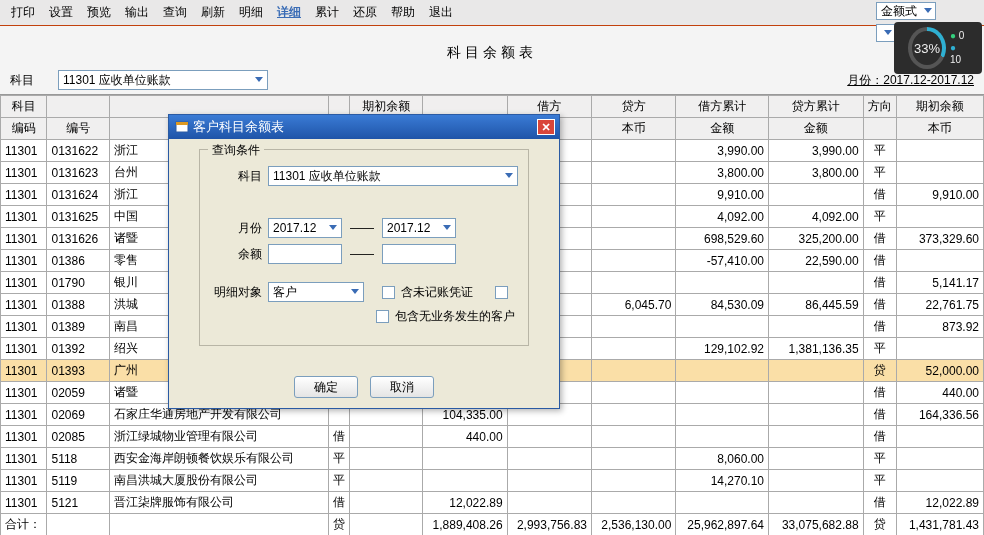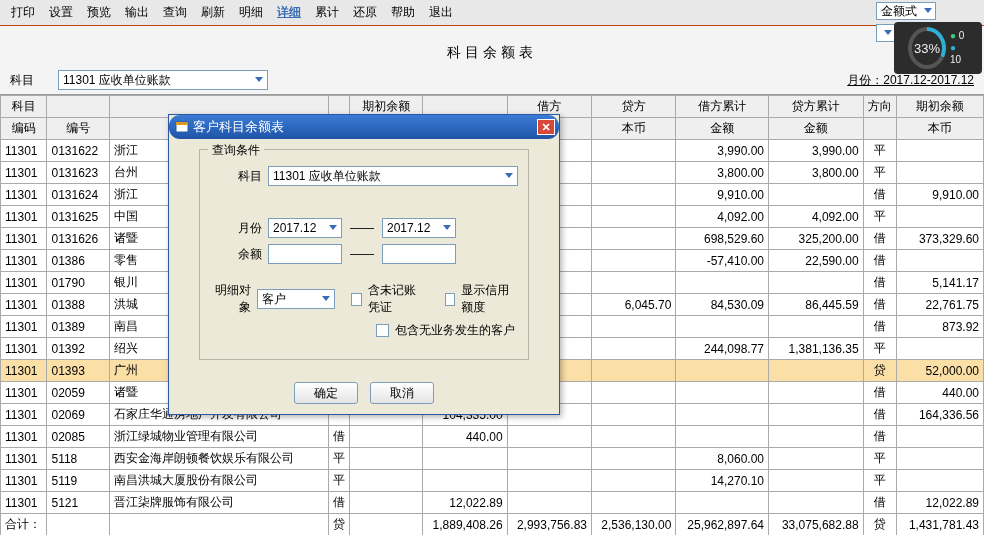--- a/index.html
+++ b/index.html
@@ -37,33 +37,33 @@
   .widget { position: absolute; top: 22px; right: 2px; width: 88px; height: 52px; background: #2c2c2c; border-radius: 4px; color: #eee; font-size: 10px; display: flex; align-items: center; padding: 14px; gap: 4px; }
   .prog { width: 42px; height: 42px; border-radius: 50%; background: conic-gradient(#2fb0d2 0 33%, #555 33% 100%); display: flex; align-items: center; justify-content: center; position: relative; }
   .prog::after { content: ""; position: absolute; inset: 4px; border-radius: 50%; background: #2c2c2c; }
   .prog span { position: relative; z-index: 1; font-size: 13px; }
   .wlines div { line-height: 12px; }
   .dot-g { color: #34d07d; }
   .dot-b { color: #2fb0d2; }
 
   
   .dialog { position: absolute; left: 168px; top: 114px; width: 392px; background: #ece9d8; border: 1px solid #2a5aa3; box-shadow: 2px 2px 6px rgba(0,0,0,.3); font-size: 12px; }
-  .dlg-title { background: linear-gradient(#3a7bd5, #1f54a8); color: #fff; height: 24px; display: flex; align-items: center; padding: 0 4px 0 6px; font-size: 13px; border-radius: 11px; }
+  .dlg-title { background: linear-gradient(#3a7bd5, #1f54a8); color: #fff; height: 24px; display: flex; align-items: center; padding: 0 4px 0 6px; font-size: 13px; }
   .dlg-title .x { margin-left: auto; width: 18px; height: 16px; background: #d9463a; border: 1px solid #fff; color: #fff; display: flex; align-items: center; justify-content: center; font-weight: bold; font-size: 11px; }
   .dlg-title svg { margin-right: 4px; }
   .dlg-body { padding: 10px 30px; }
   .fset { border: 1px solid #b8b5a6; padding: 10px 10px 14px 10px; position: relative; }
   .fset-legend { position: absolute; top: -8px; left: 8px; background: #ece9d8; padding: 0 4px; font-size: 12px; }
   .frow { display: flex; align-items: center; margin: 6px 0; gap: 6px; }
   .flabel { width: 52px; text-align: right; }
   .input { background: #fff; border: 1px solid #7b9ebd; height: 20px; padding: 0 4px; display: flex; align-items: center; position: relative; }
   .input.cb::after { content: ""; position: absolute; right: 4px; top: 6px; border-left: 4px solid transparent; border-right: 4px solid transparent; border-top: 5px solid #3a6cb5; }
   .sep { width: 28px; text-align: center; }
   .chk { width: 13px; height: 13px; border: 1px solid #7b9ebd; background: #fff; display: inline-flex; align-items: center; justify-content: center; font-size: 11px; color: #1a7f1a; }
-  .btnrow { display: flex; gap: 12px; justify-content: center; margin-top: 22px; }
+  .btnrow { display: flex; gap: 12px; justify-content: center; margin-top: 30px; }
   .btn { min-width: 64px; height: 22px; border: 1px solid #7b9ebd; background: linear-gradient(#fff,#e4e4e4); border-radius: 3px; display: flex; align-items: center; justify-content: center; cursor: default; }
 </style>
 </head>
 <body>
 
 <div class="menubar">
     <span>打印</span>
     <span>设置</span>
     <span>预览</span>
     <span>输出</span>
@@ -278,21 +278,21 @@
         </tr>
         <tr>
           <td>11301</td>
           <td>01392</td>
           <td>绍兴</td>
           <td class="cent"></td>
           <td class="num"></td>
           <td class="num"></td>
           <td class="num"></td>
           <td class="num"></td>
-          <td class="num">244,098.77</td>
+          <td class="num">129,102.92</td>
           <td class="num">1,381,136.35</td>
           <td class="cent">平</td>
           <td class="num"></td>
         </tr>
         <tr class="rowsel">
           <td>11301</td>
           <td>01393</td>
           <td>广州</td>
           <td class="cent"></td>
           <td class="num"></td>
@@ -449,21 +449,20 @@
       <div class="frow">
         <span class="flabel">明细对象</span>
         <div class="input cb" style="width:96px">
             <span>客户</span>
           </div>
         <span style="width:6px"></span>
         <span class="chk"></span>
         <span>含未记账凭证</span>
         <span style="width:10px"></span>
         <span class="chk"></span>
-        <span>显示信用额度</span>
       </div>
       <div class="frow">
         <span class="flabel"></span>
         <span style="width:102px"></span>
         <span class="chk"></span>
         <span>包含无业务发生的客户</span>
       </div>
     </div>
     <div class="btnrow">
       <div class="btn">

